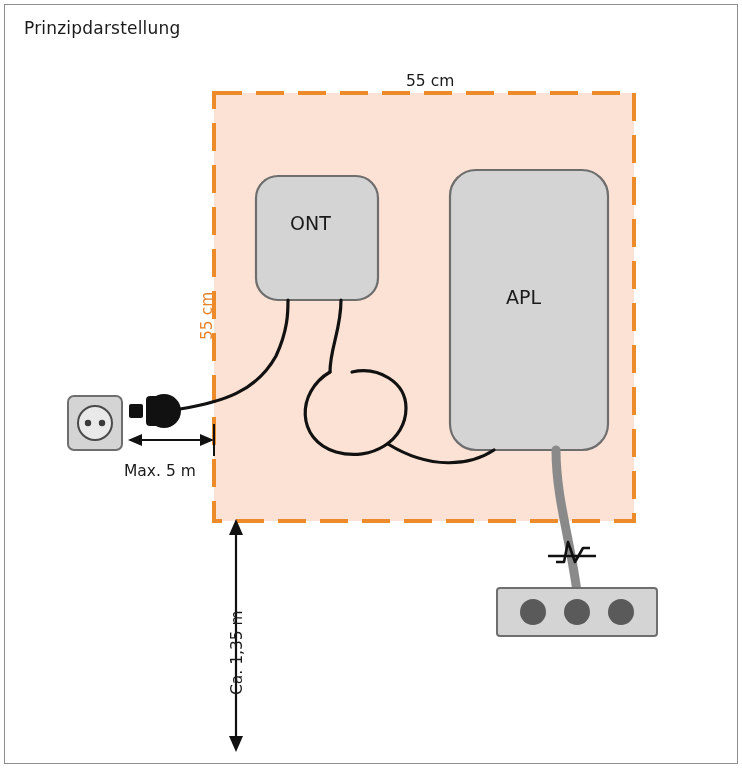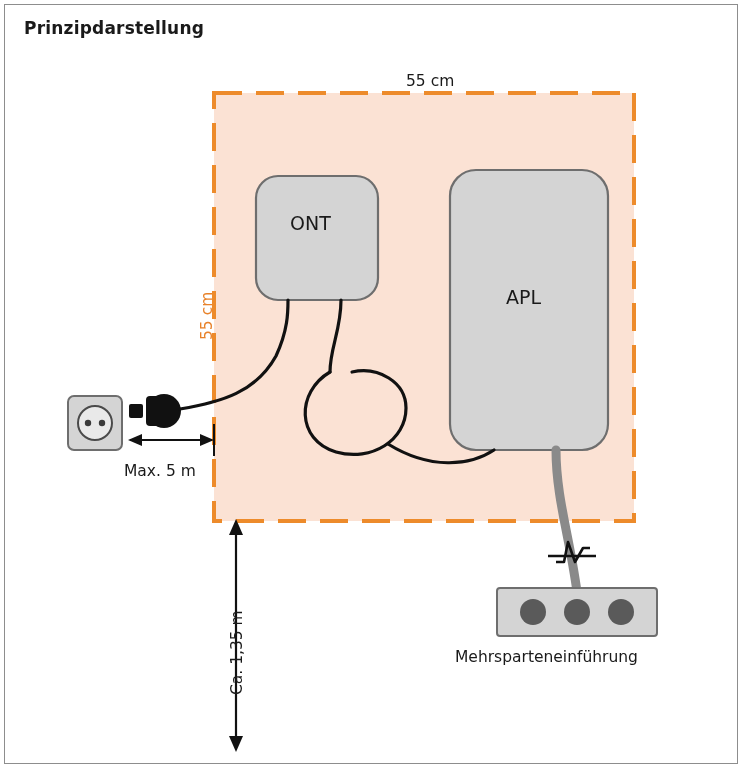--- a/index.html
+++ b/index.html
@@ -28,21 +28,20 @@
     box-sizing: border-box;
     background: #ffffff;
   }
   .title {
     position: absolute;
     left: 24px;
     top: 18px;
     font-size: 17px;
     color: #1a1a1a;
     letter-spacing: 0.2px;
-    font-weight: bold;
   }
   svg.layer {
     position: absolute;
     left: 0;
     top: 0;
     width: 742px;
     height: 768px;
   }
   .lbl {
     position: absolute;
@@ -136,14 +135,13 @@
   <div class="lbl lbl-orange rot90" style="left:198px; top:340px;">55 cm</div>
 
   <div class="lbl-box" style="left:290px; top:212px;">ONT</div>
 
   <div class="lbl-box" style="left:506px; top:286px;">APL</div>
 
   <div class="lbl" style="left:124px; top:462px;">Max. 5 m</div>
 
   <div class="lbl rot90" style="left:228px; top:695px;">Ca. 1,35 m</div>
 
-  <div class="lbl" style="left:455px; top:648px;">Mehrsparteneinführung</div>
 </div>
 
 </body></html>

